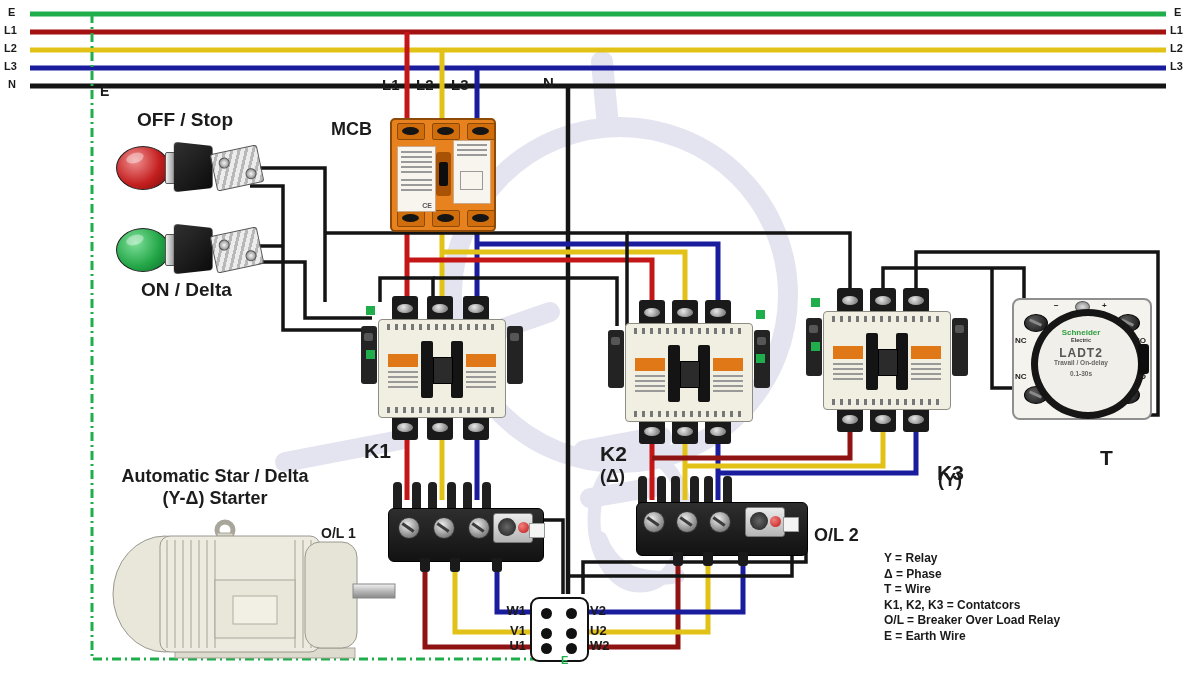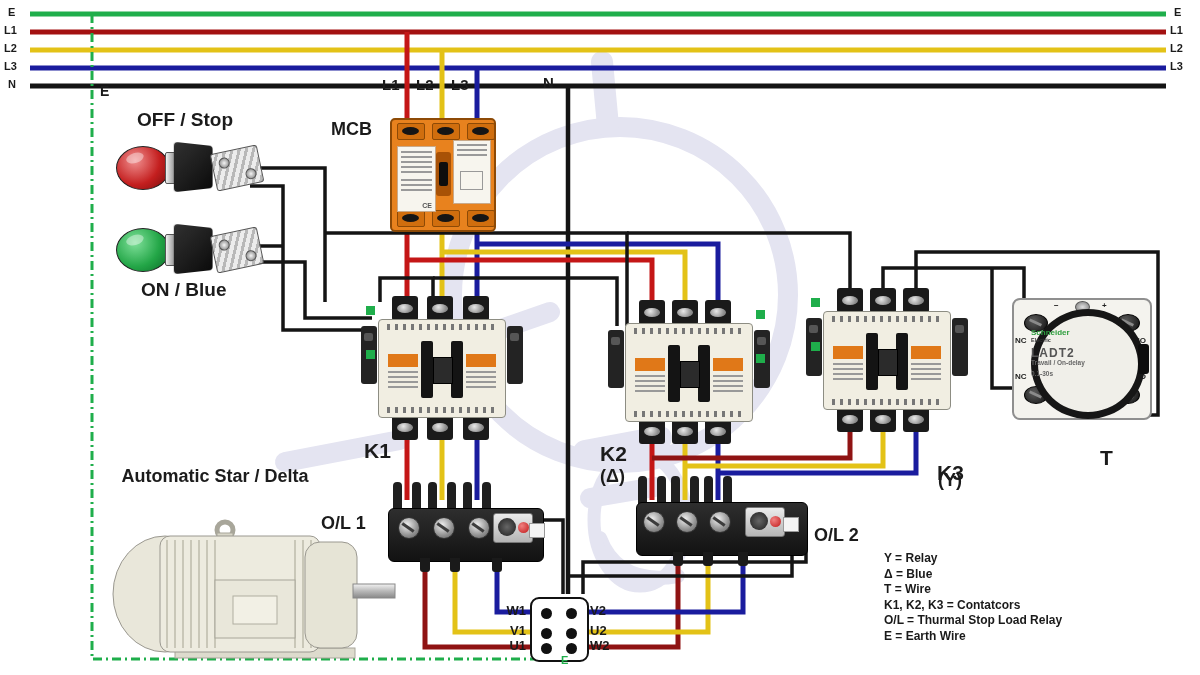--- a/index.html
+++ b/index.html
@@ -63,21 +63,21 @@
   .ol-dial::after{content:"";position:absolute;right:3px;top:8px;width:11px;height:11px;border-radius:50%;
         background:radial-gradient(circle at 35% 35%,#f08080,#c01818);}
   .ol-tag{position:absolute;width:14px;height:13px;background:#f4f4f4;border:1px solid #999;}
   .ol-lug{position:absolute;top:76px;width:10px;height:14px;background:#1a1a1a;border-radius:0 0 3px 3px;}
   
   .timer{left:1012px;top:298px;width:136px;height:118px;background:#f4f3ee;border:2px solid #8f8f8f;border-radius:8px;}
   .tm-term{position:absolute;width:22px;height:16px;border-radius:50%;border:1px solid #000;
         background:radial-gradient(circle at 40% 35%,#5a5a5a,#111);}
   .tm-term::after{content:"";position:absolute;left:4px;top:6px;width:13px;height:3px;background:#8a8a8a;transform:rotate(25deg);}
   .tm-ring{position:absolute;left:17px;top:9px;width:100px;height:96px;border:7px solid #161616;border-radius:50%;background:#f0efe9;}
-  .tm-txt{position:absolute;left:17px;width:100px;text-align:left;font-weight:bold;}
+  .tm-txt{position:absolute;left:17px;width:100px;text-align:center;font-weight:bold;}
   .tm-nc{position:absolute;font-size:8px;font-weight:bold;color:#222;}
   .tm-knob{position:absolute;right:1px;top:44px;width:11px;height:30px;background:#0d0d0d;border-radius:3px;}
   .tm-screw{position:absolute;left:61px;top:1px;width:13px;height:10px;border-radius:50%;border:1px solid #555;
         background:radial-gradient(#e0e0e0,#777);}
   
   .tblock{left:530px;top:597px;width:55px;height:61px;background:#fff;border:2.5px solid #111;border-radius:9px;}
   .tb-dot{position:absolute;width:11px;height:11px;border-radius:50%;background:#111;}
   
   #legend{position:absolute;left:884px;top:551px;z-index:5;font-size:12px;font-weight:bold;color:#1a1a1a;line-height:15.5px;}
   #title{position:absolute;left:95px;top:466px;width:240px;z-index:5;text-align:center;
@@ -250,50 +250,51 @@
   <span class="lbl sm" style="left:1170px;top:61px">L3</span>
   <span class="lbl" style="left:100px;top:84px;font-size:14px">E</span>
 
   <span class="lbl" style="left:382px;top:77px;font-size:15px">L1</span>
   <span class="lbl" style="left:416px;top:77px;font-size:15px">L2</span>
   <span class="lbl" style="left:451px;top:77px;font-size:15px">L3</span>
   <span class="lbl" style="left:543px;top:75px;font-size:15px">N</span>
 
   <span class="lbl" style="left:331px;top:120px;font-size:18px">MCB</span>
   <span class="lbl" style="left:137px;top:110px;font-size:19px">OFF / Stop</span>
-  <span class="lbl" style="left:141px;top:280px;font-size:19px">ON / Blue</span>
+  <span class="lbl" style="left:141px;top:280px;font-size:19px">ON / Delta</span>
 
   <span class="lbl" style="left:364px;top:440px;font-size:21px">K1</span>
   <span class="lbl" style="left:600px;top:443px;font-size:21px">K2</span>
   <span class="lbl" style="left:600px;top:467px;font-size:18px">(Δ)</span>
   <span class="lbl" style="left:937px;top:462px;font-size:21px">K3</span>
   <span class="lbl" style="left:938px;top:471px;font-size:18px">(Y)</span>
   <span class="lbl" style="left:1100px;top:447px;font-size:21px">T</span>
 
-  <span class="lbl" style="left:321px;top:514px;font-size:18px">O/L 1</span>
+  <span class="lbl" style="left:321px;top:526px;font-size:14px">O/L 1</span>
   <span class="lbl" style="left:814px;top:526px;font-size:18px">O/L 2</span>
 
   <span class="lbl" style="left:494px;top:604px;width:32px;text-align:right;font-size:13px">W1</span>
   <span class="lbl" style="left:494px;top:624px;width:32px;text-align:right;font-size:13px">V1</span>
   <span class="lbl" style="left:494px;top:639px;width:32px;text-align:right;font-size:13px">U1</span>
   <span class="lbl" style="left:590px;top:604px;font-size:13px">V2</span>
   <span class="lbl" style="left:590px;top:624px;font-size:13px">U2</span>
   <span class="lbl" style="left:590px;top:639px;font-size:13px">W2</span>
   <span class="lbl" style="left:561px;top:655px;font-size:11px;color:var(--earth)">E</span>
 
   <div id="title">
     <div>Automatic Star / Delta</div>
+    <div>(Y-Δ) Starter</div>
   </div>
 
   <div id="legend">
     <div>Y = Relay</div>
-    <div>Δ = Blue</div>
+    <div>Δ = Phase</div>
     <div>T = Wire</div>
     <div>K1, K2, K3 = Contatcors</div>
-    <div>O/L = Thurmal Stop Load Relay</div>
+    <div>O/L = Breaker Over Load Relay</div>
     <div>E = Earth Wire</div>
   </div>
 
 <div class="pb" style="left: 116px; top: 138px; --pb-c: var(--off-button); --pb-hl: #f09090; --pb-dk: #7a0d0d;">
    <div class="pb-head"></div>
    <div class="pb-ring"></div>
    <div class="pb-body"></div>
    <div class="pb-contact">
      <div class="pb-screw" style="left:6px;top:5px"></div>
      <div class="pb-screw" style="left:30px;top:21px"></div>

